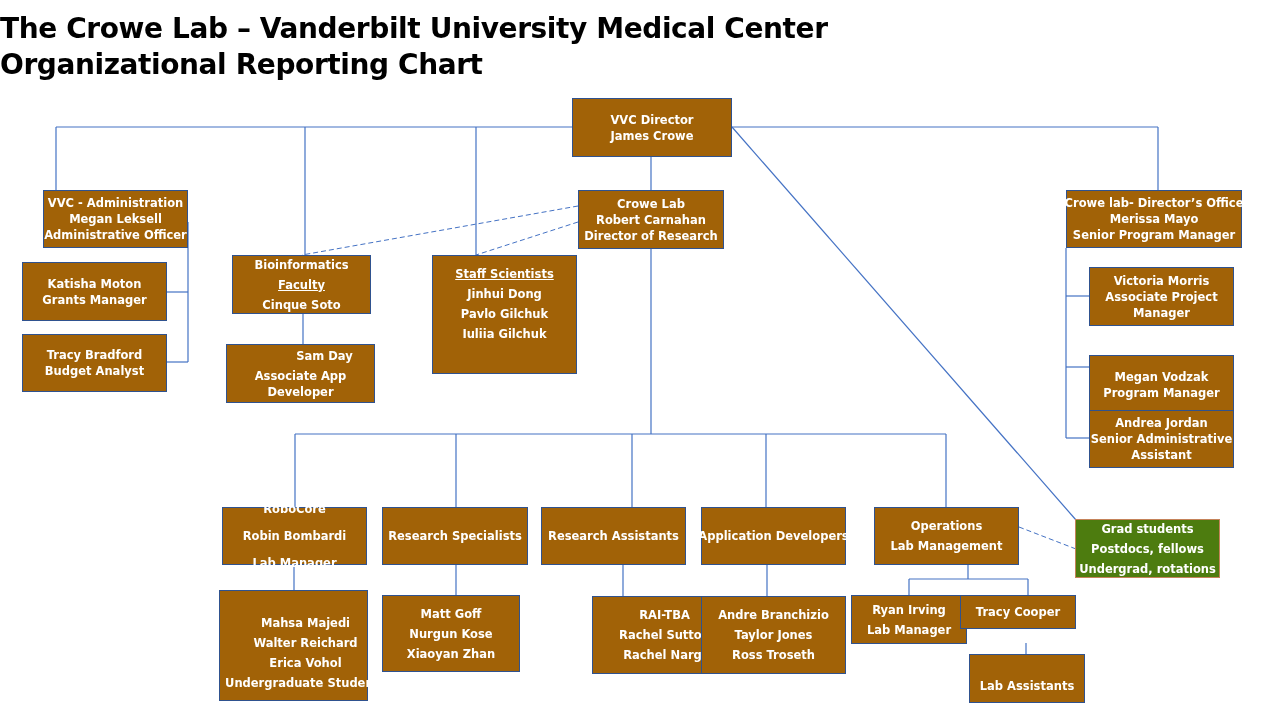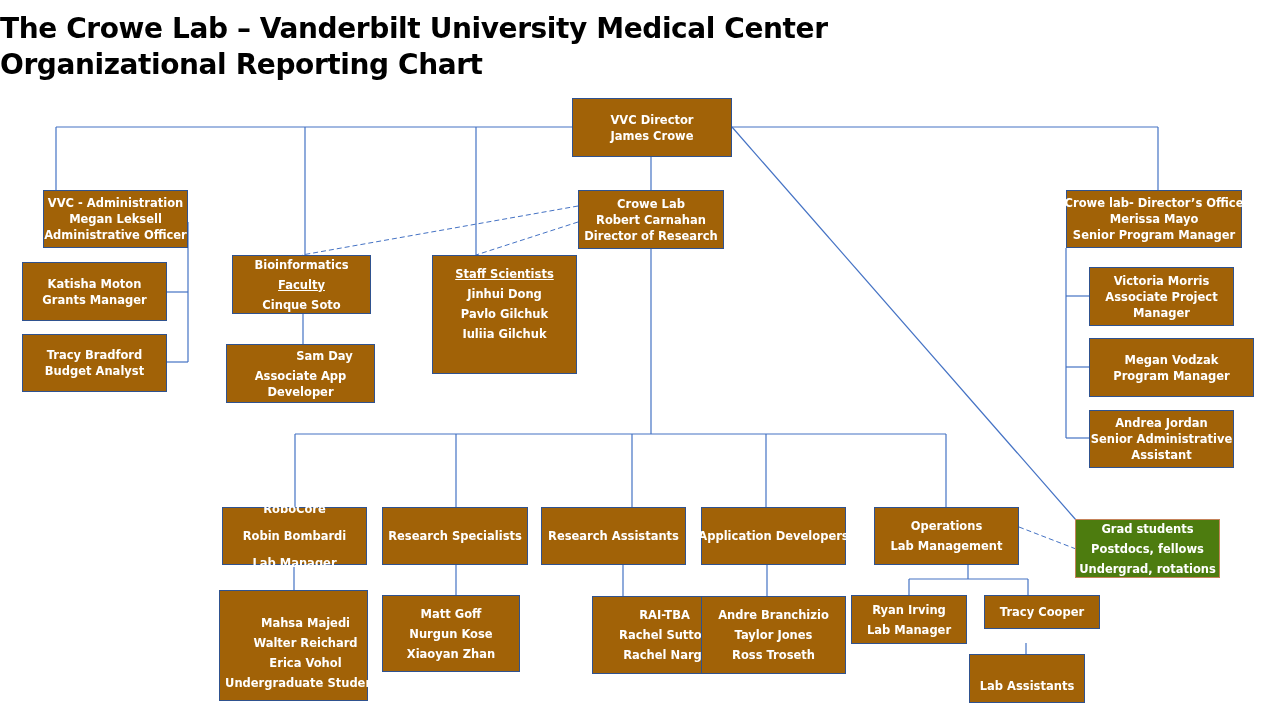--- a/index.html
+++ b/index.html
@@ -135,21 +135,21 @@
   <span>Merissa Mayo</span>
   <span>Senior Program Manager</span>
 </div>
 
 <div class="box" style="left:1089px;top:267px;width:145px;height:59px;">
   <span>Victoria Morris</span>
   <span>Associate Project</span>
   <span>Manager</span>
 </div>
 
-<div class="box" style="left:1089px;top:338px;width:165px;height:59px;">
+<div class="box" style="left:1089px;top:355px;width:145px;height:59px;">
   <span>Megan Vodzak</span>
   <span>Program Manager</span>
 </div>
 
 <div class="box" style="left:1089px;top:410px;width:145px;height:58px;">
   <span>Andrea Jordan</span>
   <span>Senior Administrative</span>
   <span>Assistant</span>
 </div>
 
@@ -199,21 +199,21 @@
 <div class="box spaced" style="left:874px;top:507px;width:145px;height:58px;">
   <span>Operations</span>
   <span>Lab Management</span>
 </div>
 
 <div class="box spaced" style="left:851px;top:595px;width:116px;height:49px;">
   <span>Ryan Irving</span>
   <span>Lab Manager</span>
 </div>
 
-<div class="box" style="left:984px;top:595px;width:116px;height:34px;align-items:center;">
+<div class="box" style="left:960px;top:595px;width:116px;height:34px;align-items:center;">
   <span>Tracy  Cooper</span>
 </div>
 
 <div class="box" style="left:969px;top:654px;width:116px;height:49px;justify-content:flex-end;padding-bottom:8px;">
   <span>Lab Assistants</span>
 </div>
 
 <div class="box spaced orange" style="left:1075px;top:519px;width:145px;height:59px;">
   <span>Grad students</span>
   <span>Postdocs, fellows</span>

